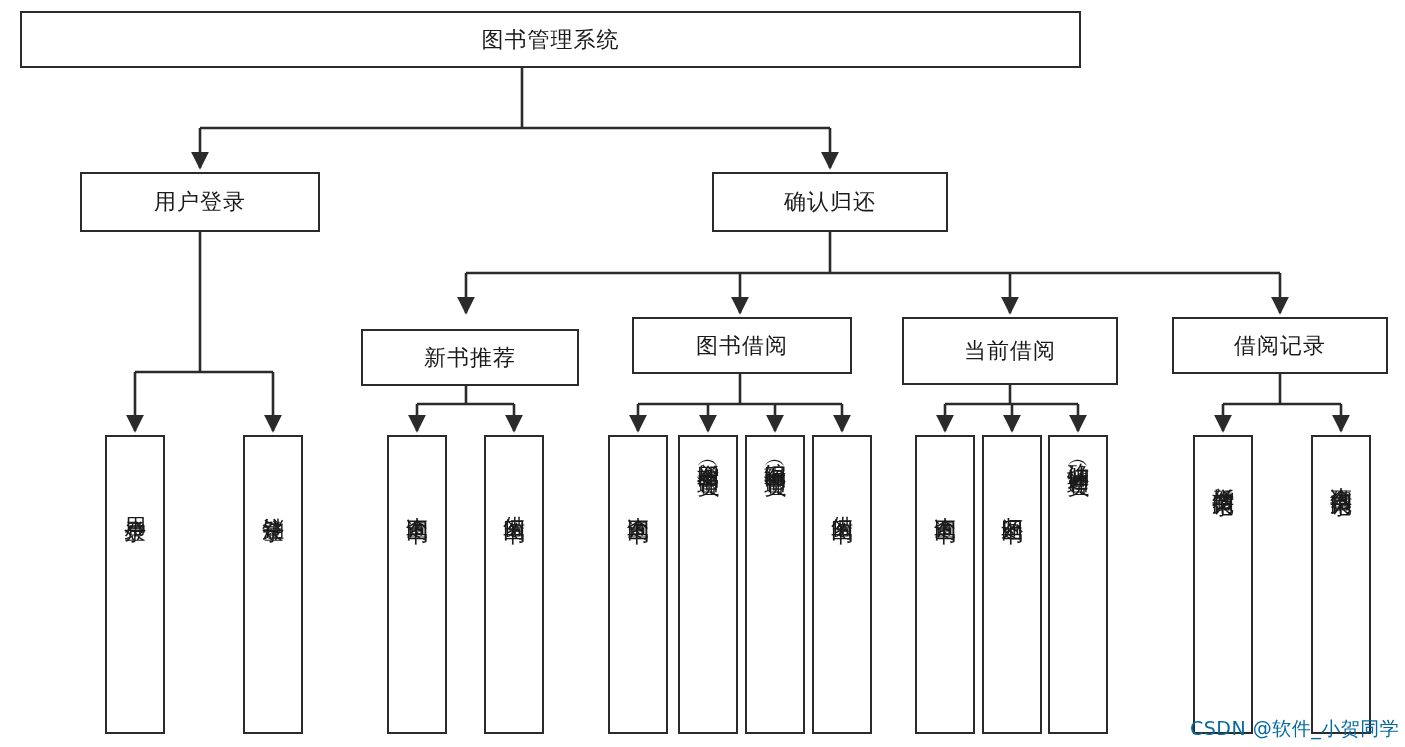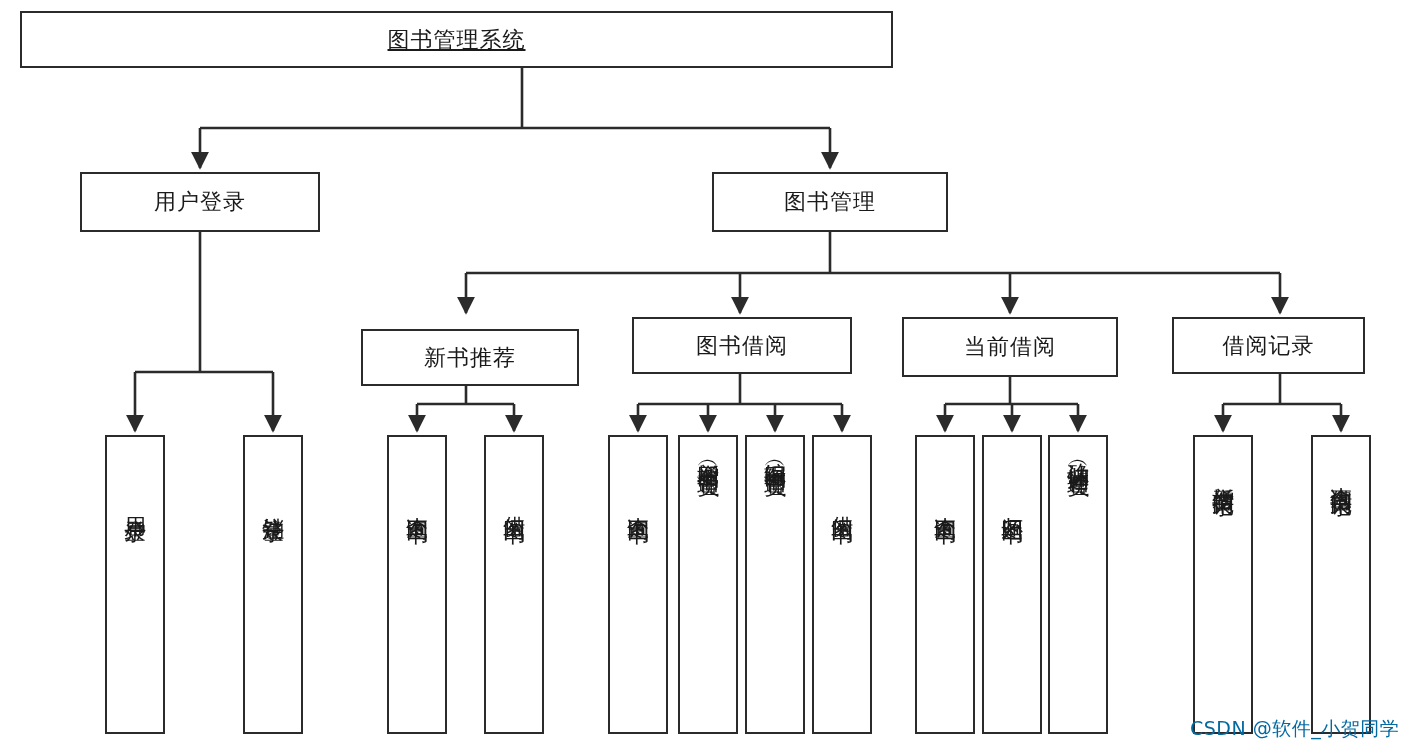--- a/index.html
+++ b/index.html
@@ -117,41 +117,41 @@
       <path d="M 1012 404 L 1012 431" marker-end="url(#arrow)"></path>
       <path d="M 1078 404 L 1078 431" marker-end="url(#arrow)"></path>
 
       <path d="M 1280 374 L 1280 404"></path>
       <path d="M 1223 404 L 1341 404"></path>
       <path d="M 1223 404 L 1223 431" marker-end="url(#arrow)"></path>
       <path d="M 1341 404 L 1341 431" marker-end="url(#arrow)"></path>
     </g>
   </svg>
 
-  <div class="node horiz" style="left:20px; top:11px; width:873px; height:57px;text-decoration:underline;">
+  <div class="node horiz" style="left:20px; top:11px; width:1061px; height:57px;">
     <span class="hlabel">图书管理系统</span>
   </div>
 
   <div class="node horiz" style="left:80px; top:172px; width:240px; height:60px;">
     <span class="hlabel">用户登录</span>
   </div>
   <div class="node horiz" style="left:712px; top:172px; width:236px; height:60px;">
-    <span class="hlabel">图书管理</span>
+    <span class="hlabel">确认归还</span>
   </div>
 
   <div class="node horiz" style="left:361px; top:317px; width:218px; height:57px;margin-top:12px;">
     <span class="hlabel">新书推荐</span>
   </div>
   <div class="node horiz" style="left:632px; top:317px; width:220px; height:57px;">
     <span class="hlabel">图书借阅</span>
   </div>
-  <div class="node horiz" style="left:902px; top:317px; width:216px; height:60px;">
+  <div class="node horiz" style="left:902px; top:317px; width:216px; height:68px;">
     <span class="hlabel">当前借阅</span>
   </div>
-  <div class="node horiz" style="left:1172px; top:317px; width:193px; height:57px;">
+  <div class="node horiz" style="left:1172px; top:317px; width:216px; height:57px;">
     <span class="hlabel">借阅记录</span>
   </div>
 
   <div class="node vert" style="left:105px; top:435px; width:60px; height:299px; padding-top:62px;">
     <span class="vlabel">用户登录</span>
   </div>
   <div class="node vert" style="left:243px; top:435px; width:60px; height:299px; padding-top:62px;">
     <span class="vlabel">注销登录</span>
   </div>
 

